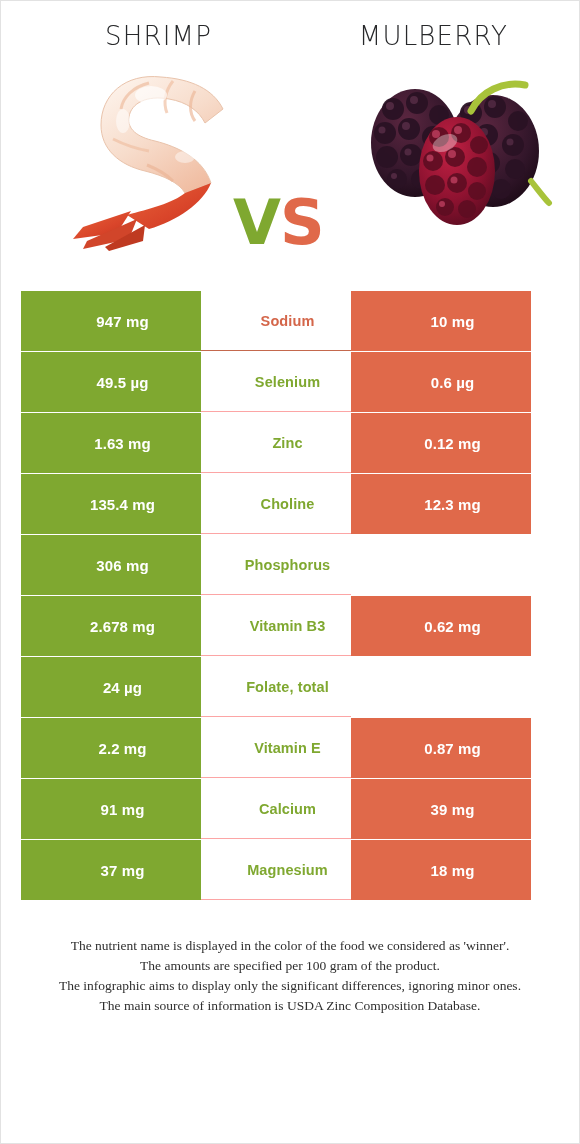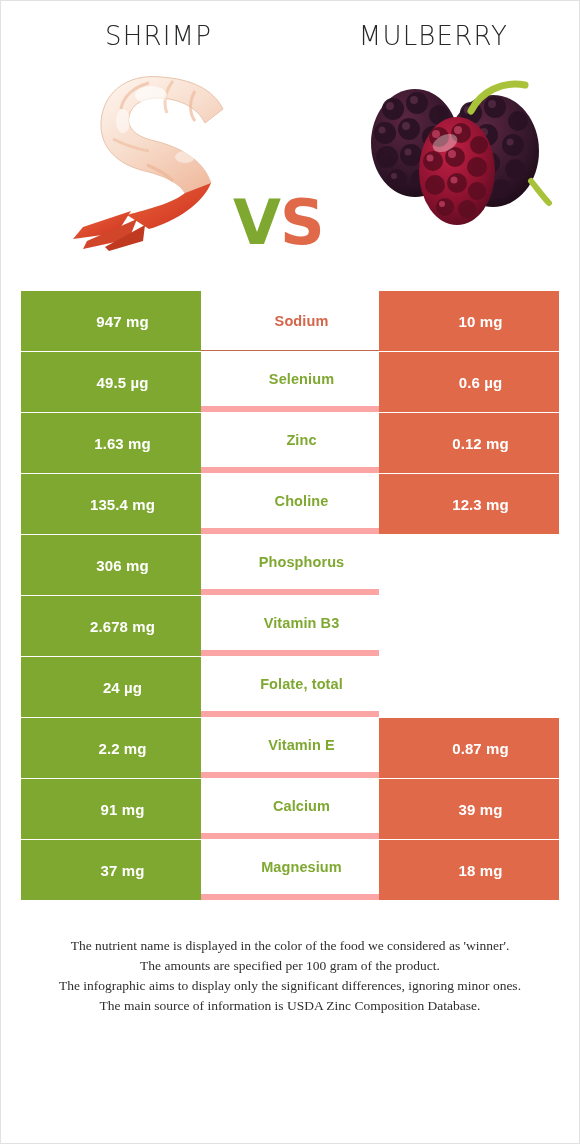--- a/index.html
+++ b/index.html
@@ -84,32 +84,32 @@
     letter-spacing: 0.1px;
     padding-left: 23px;
   }
   .cell.left {
     width: 180px;
     background: #7FA830;
     color: #ffffff;
     font-weight: 600;
   }
   .cell.mid {
-    width: 178px;
+    width: 150px;
     background: #ffffff;
     font-weight: 700;
     font-size: 14.5px;
   }
   .cell.right {
     width: 180px;
     background: #E0694A;
     color: #ffffff;
     font-weight: 600;
   }
-  .cell.mid.win-left  { color: #7FA830; border-bottom: 6px solid #fca5a5; }
+  .cell.mid.win-left  { color: #7FA830; border-bottom: 1px solid #fca5a5; }
   .cell.mid.win-right { color: #D4664A; border-bottom: 1px solid #C4684D; }
 
   
   .footer {
     margin: 36px 26px 0 26px;
     text-align: center;
     font-size: 13.5px;
     line-height: 20px;
     color: #2f2f2f;
     font-family: "DejaVu Sans", sans-serif;
@@ -295,20 +295,21 @@
   </div>
 
   <div class="row">
     <div class="cell left">306 mg</div>
     <div class="cell mid win-left">Phosphorus</div>
   </div>
 
   <div class="row">
     <div class="cell left">2.678 mg</div>
     <div class="cell mid win-left">Vitamin B3</div>
+    <div class="cell right">0.62 mg</div>
   </div>
 
   <div class="row">
     <div class="cell left">24 µg</div>
     <div class="cell mid win-left">Folate, total</div>
   </div>
 
   <div class="row">
     <div class="cell left">2.2 mg</div>
     <div class="cell mid win-left">Vitamin E</div>

